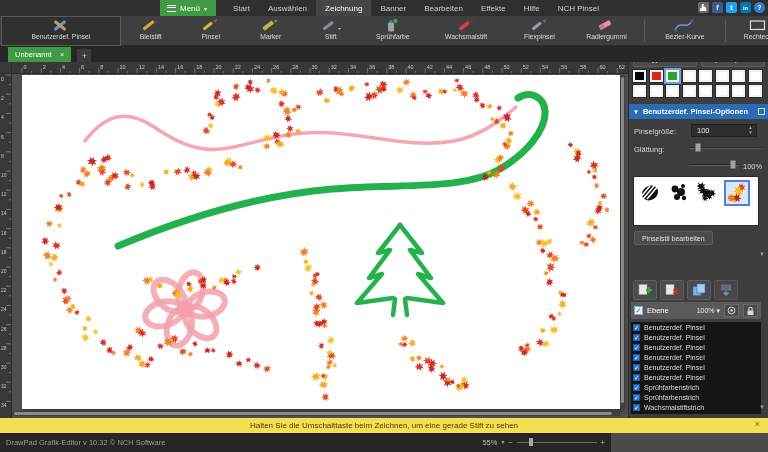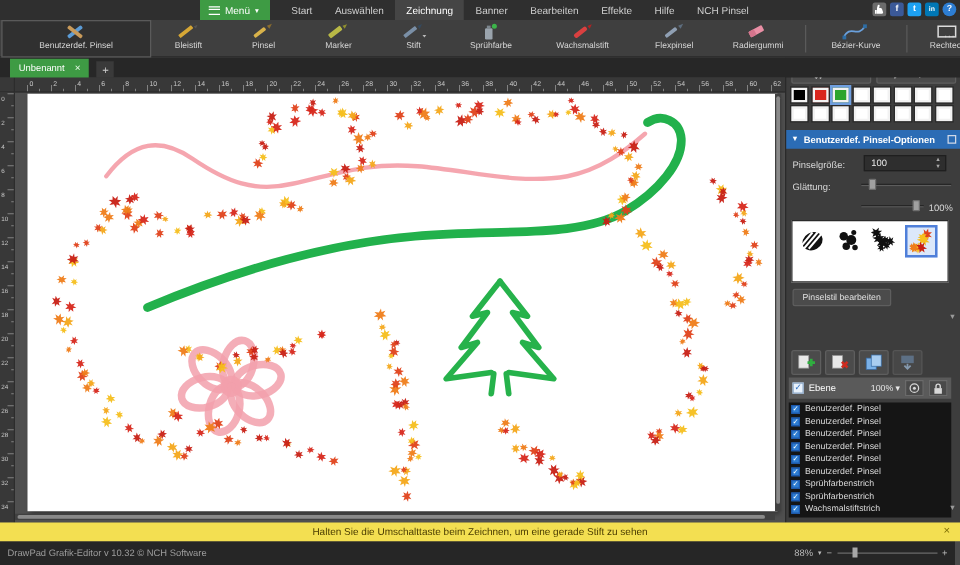--- a/index.html
+++ b/index.html
@@ -70,21 +70,21 @@
   .slr-op { margin-left:auto; font-size:7px; color:#e8e8e8; cursor:pointer; }
   .slr-ico { width:15px; height:13px; background:#4a4a4a; border:1px solid #6a6a6a; display:flex; align-items:center; justify-content:center; cursor:pointer; }
   .layer-list { position:absolute; left:2px; width:130px; background:#151515; overflow:hidden; }
   .layer-item { display:flex; align-items:center; gap:4px; height:10px; padding:0 2px; cursor:pointer; }
   .li-check { width:7px; height:7px; background:#2d7dd2; border:1px solid #1c5globe7ab; color:#fff; font-size:6px; line-height:7px; text-align:center; flex:none; }
   .li-label { font-size:7px; color:#dcdcdc; white-space:nowrap; }
   
   .notify { position:absolute; left:0; top:418px; width:768px; height:15px; background:#f3df51; display:flex; align-items:center; justify-content:center; z-index:40; }
   .notify .ntext { font-size:8px; color:#4a3c00; }
   .notify .nclose { position:absolute; right:8px; top:1px; font-size:9px; color:#7a6a00; cursor:pointer; }
-  .statusbar { position:absolute; left:0; top:433px; width:764px; height:19px; background:#262626; }
+  .statusbar { position:absolute; left:0; top:433px; width:611px; height:19px; background:#262626; }
   .status-info { position:absolute; left:6px; top:5px; font-size:7.5px; color:#9c9c9c; }
   .zoomctl { position:absolute; right:6px; top:4px; display:flex; align-items:center; gap:4px; color:#bdbdbd; font-size:7.5px; }
   .zoomctl .ztrack { position:relative; width:80px; height:10px; }
   .zoomctl .ztrack .line { position:absolute; left:0; right:0; top:4.5px; height:1px; background:#6a6a6a; }
   .zoomctl .ztrack .zthumb { position:absolute; top:1px; left:12px; width:4px; height:8px; background:#a8a8a8; }
   .zcaret { font-size:5.5px; cursor:pointer; }
   .zbtn { cursor:pointer; }
 </style>
 </head>
 <body>
@@ -888,21 +888,21 @@
   </div>
 
   <div class="notify">
     <span class="ntext">Halten Sie die Umschalttaste beim Zeichnen, um eine gerade Stift zu sehen</span>
     <span class="nclose">×</span>
   </div>
 
   <div class="statusbar">
     <span class="status-info">DrawPad Grafik-Editor v 10.32 © NCH Software</span>
     <div class="zoomctl">
-      <span>88%</span>
+      <span>55%</span>
       <span class="zcaret">▾</span>
       <span class="zbtn">−</span>
       <span class="ztrack">
           <span class="line"></span>
           <span class="zthumb" id="zoom-thumb" style="left: 12px;"></span>
         </span>
       <span class="zbtn">+</span>
     </div>
   </div>
 </div>

